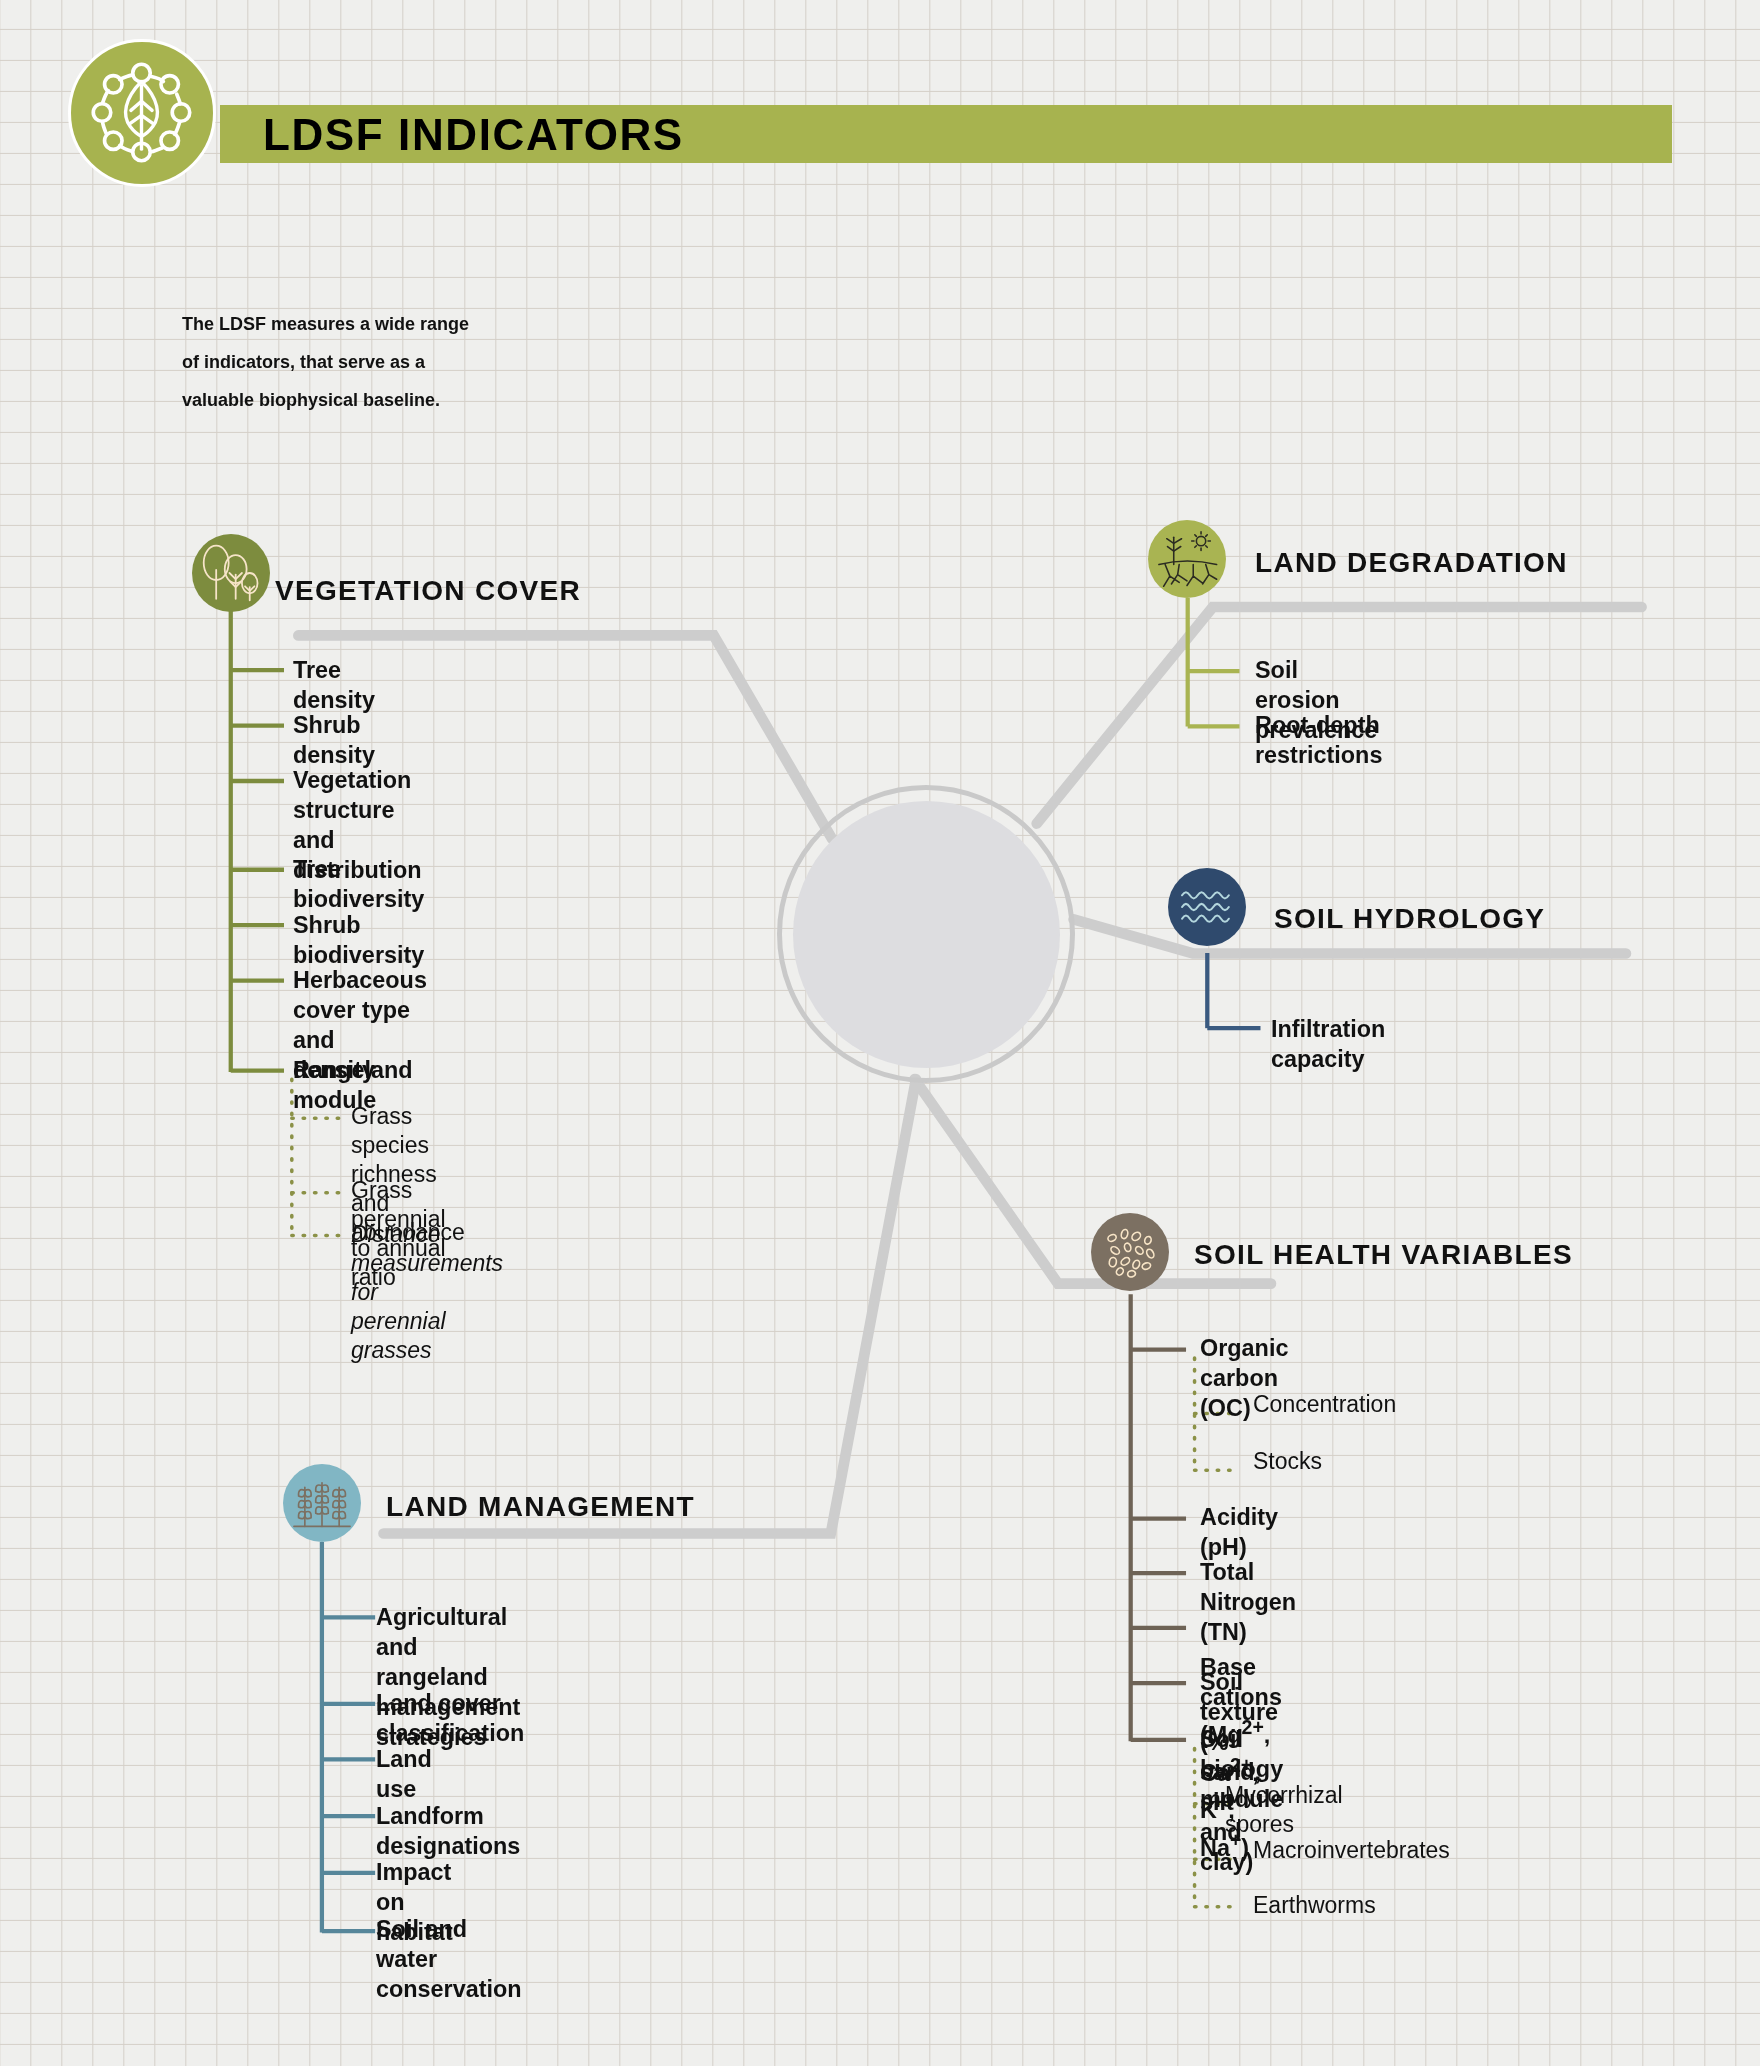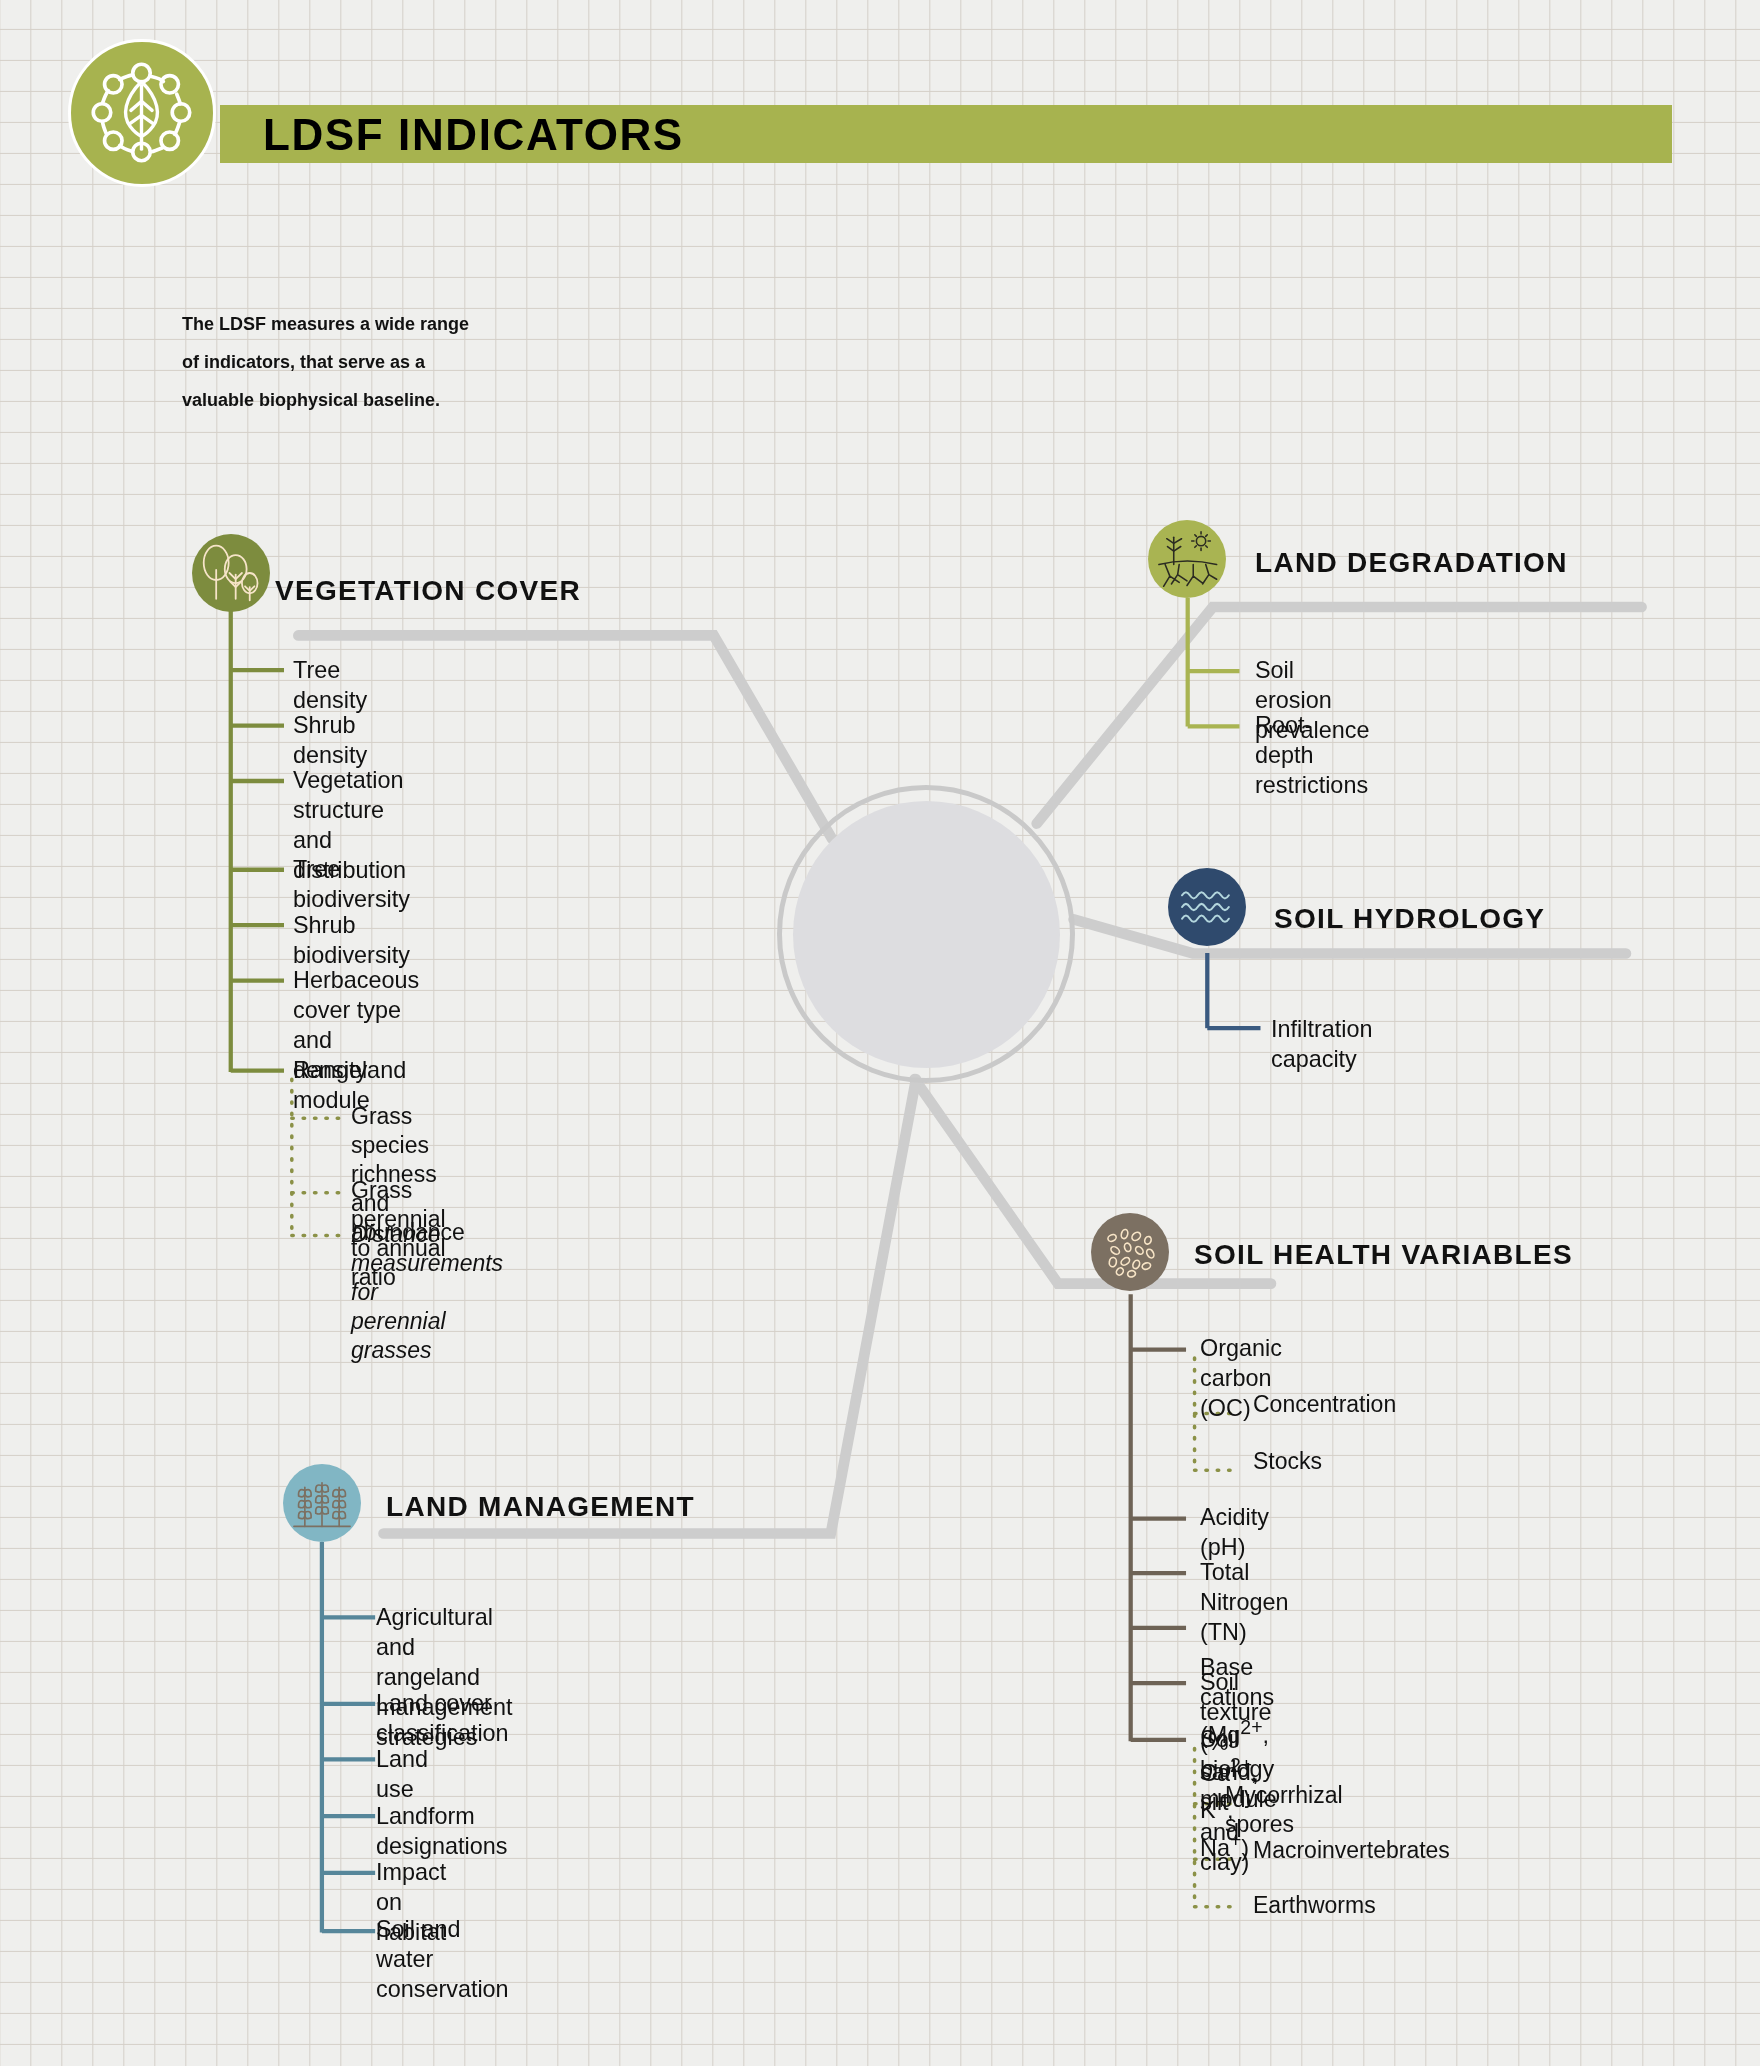--- a/index.html
+++ b/index.html
@@ -102,21 +102,21 @@
     position: absolute;
     font-size: 28px;
     font-weight: bold;
     letter-spacing: 1.3px;
     color: #111111;
     white-space: nowrap;
   }
   .item-label {
     position: absolute;
     font-size: 23.4px;
-    font-weight: normal;
+    font-weight: bold;
     line-height: 30px;
     color: #111111;
     white-space: pre-line;
   }
   .sub-label {
     position: absolute;
     font-size: 23px;
     font-weight: normal;
     line-height: 29px;
     color: #111111;

